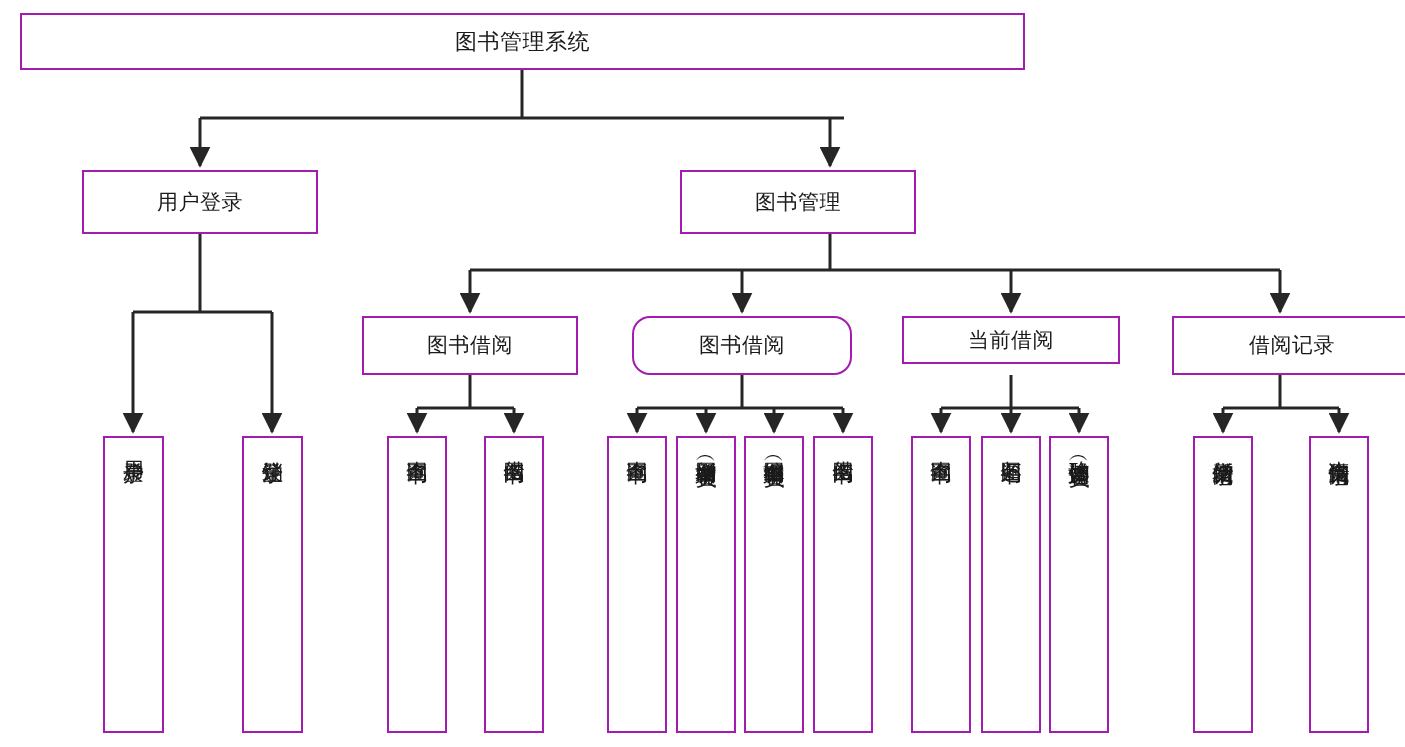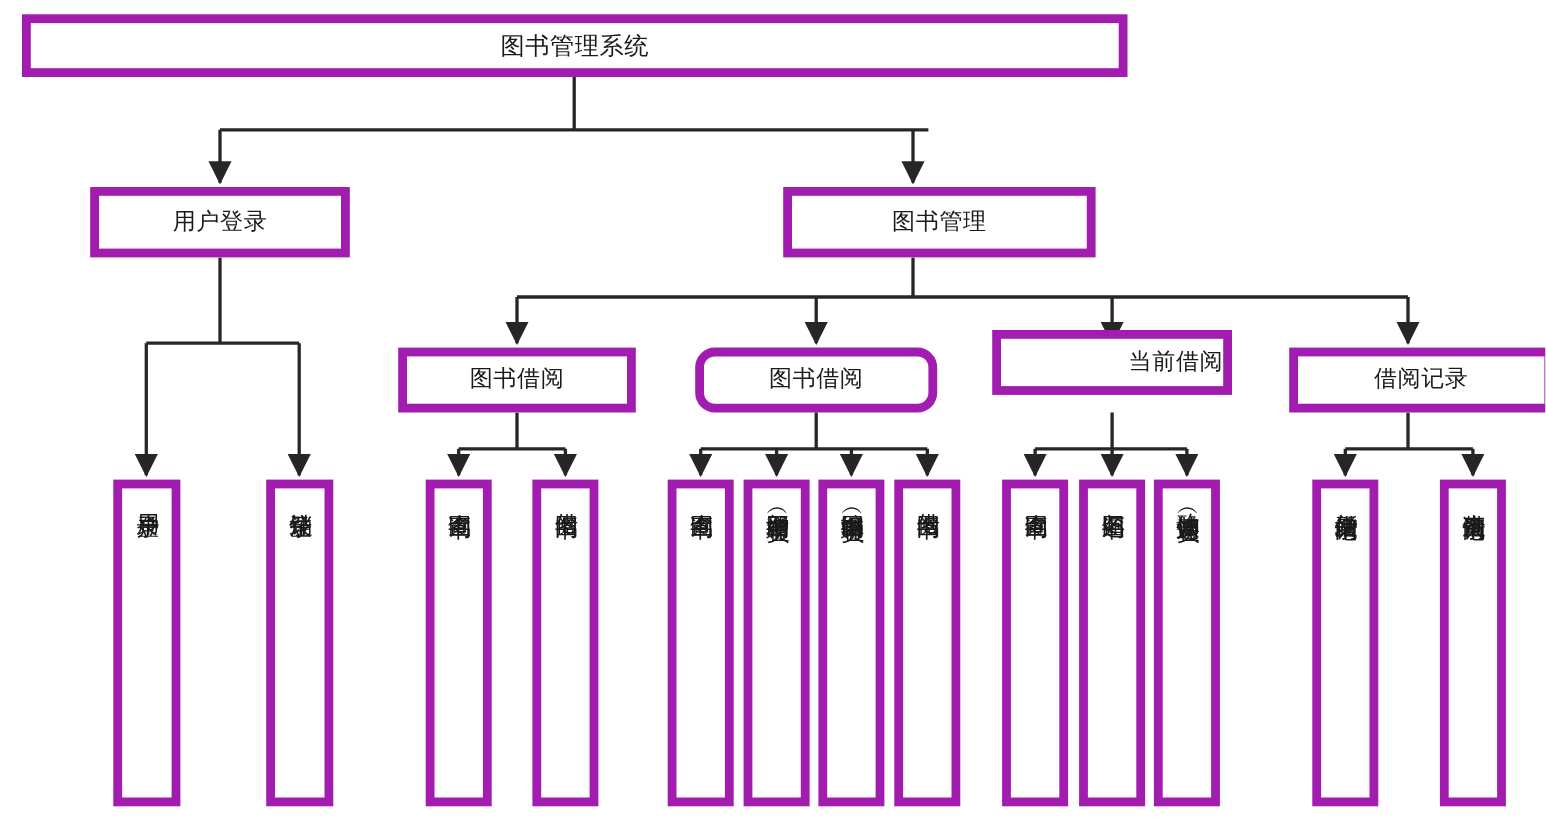--- a/index.html
+++ b/index.html
@@ -22,21 +22,21 @@
     left: 0;
     top: 0;
     width: 1405px;
     height: 747px;
     pointer-events: none;
   }
   .node {
     position: absolute;
     box-sizing: border-box;
     background: #ffffff;
-    border: 8px solid #a21caf;
+    border: 2px solid #a21caf;
     display: flex;
     align-items: center;
     justify-content: center;
     color: #1a1a1a;
   }
   .node-label {
     display: block;
     text-align: center;
     line-height: 1.18;
     letter-spacing: 0.5px;
@@ -123,31 +123,31 @@
     </g>
   </svg>
 
   <div class="node h-node root" style="left:20px; top:13px; width:1005px; height:57px;">
     <span class="node-label">图书管理系统</span>
   </div>
 
   <div class="node h-node" style="left:82px; top:170px; width:236px; height:64px;">
     <span class="node-label">用户登录</span>
   </div>
-  <div class="node h-node" style="left:712px; top:170px; width:284px; height:64px;">
+  <div class="node h-node" style="left:680px; top:170px; width:236px; height:64px;">
     <span class="node-label">图书管理</span>
   </div>
 
   <div class="node h-node" style="left:362px; top:316px; width:216px; height:59px;">
     <span class="node-label">图书借阅</span>
   </div>
   <div class="node h-node" style="left:632px; top:316px; width:220px; height:59px;border-radius:18px;">
     <span class="node-label">图书借阅</span>
   </div>
-  <div class="node h-node" style="left:902px; top:300px; width:218px; height:59px;justify-content:flex-end;">
+  <div class="node h-node" style="left:902px; top:316px; width:218px; height:48px;">
     <span class="node-label">当前借阅</span>
   </div>
   <div class="node h-node" style="left:1172px; top:316px; width:240px; height:59px;">
     <span class="node-label">借阅记录</span>
   </div>
 
   <div class="node v-node" style="left:103px; top:436px; width:61px; height:297px;">
     <span class="node-label">用户登录</span>
   </div>
   <div class="node v-node" style="left:242px; top:436px; width:61px; height:297px;">

